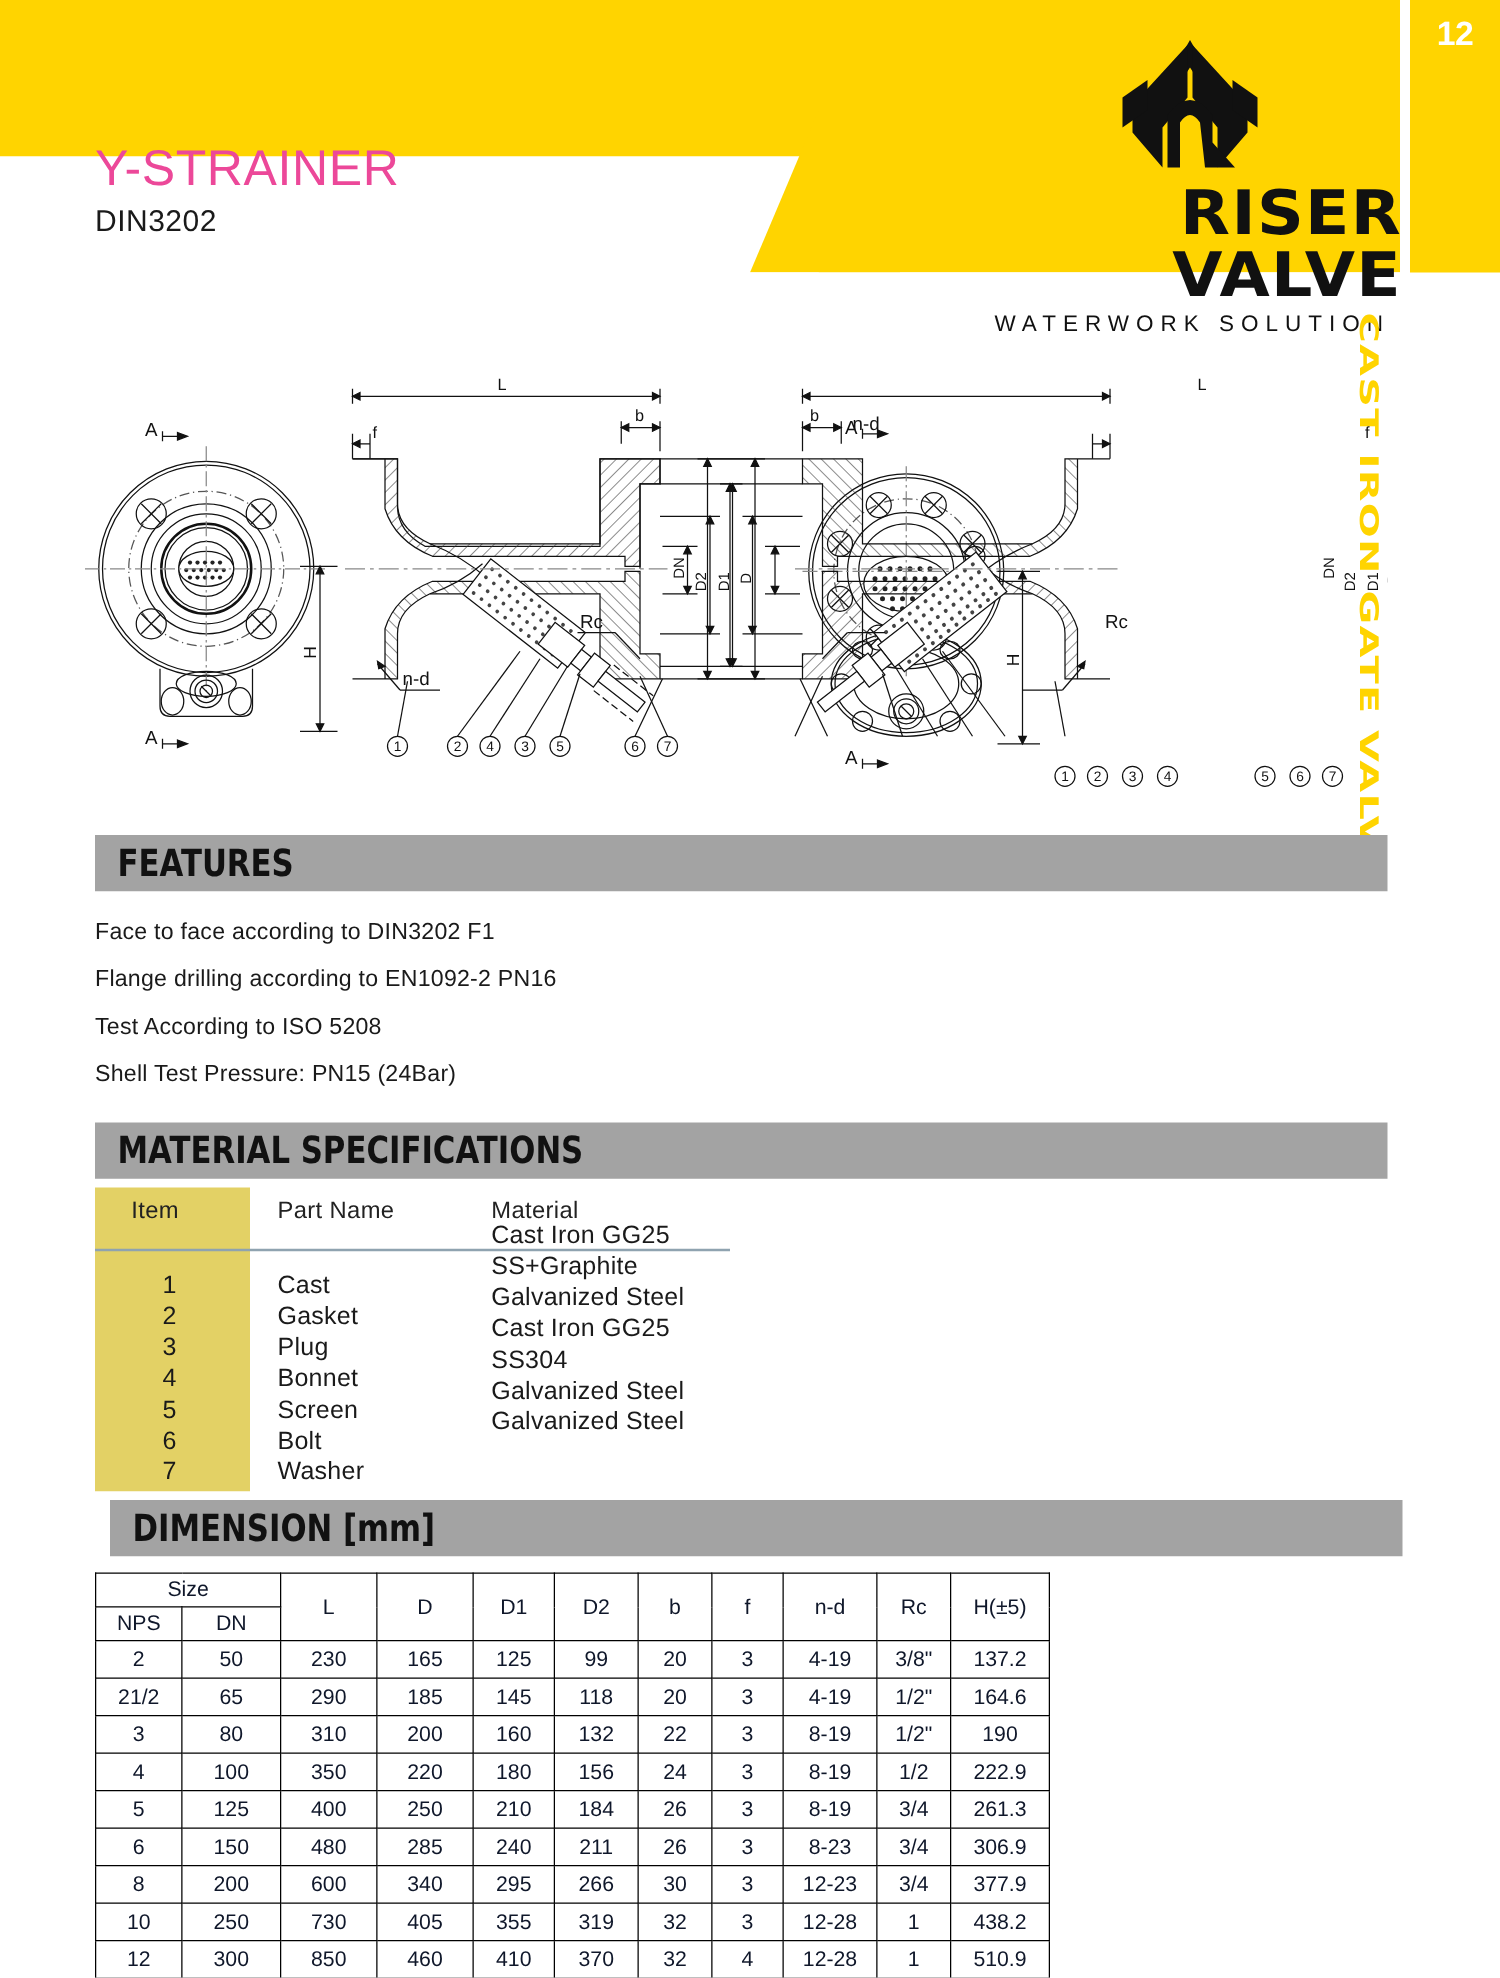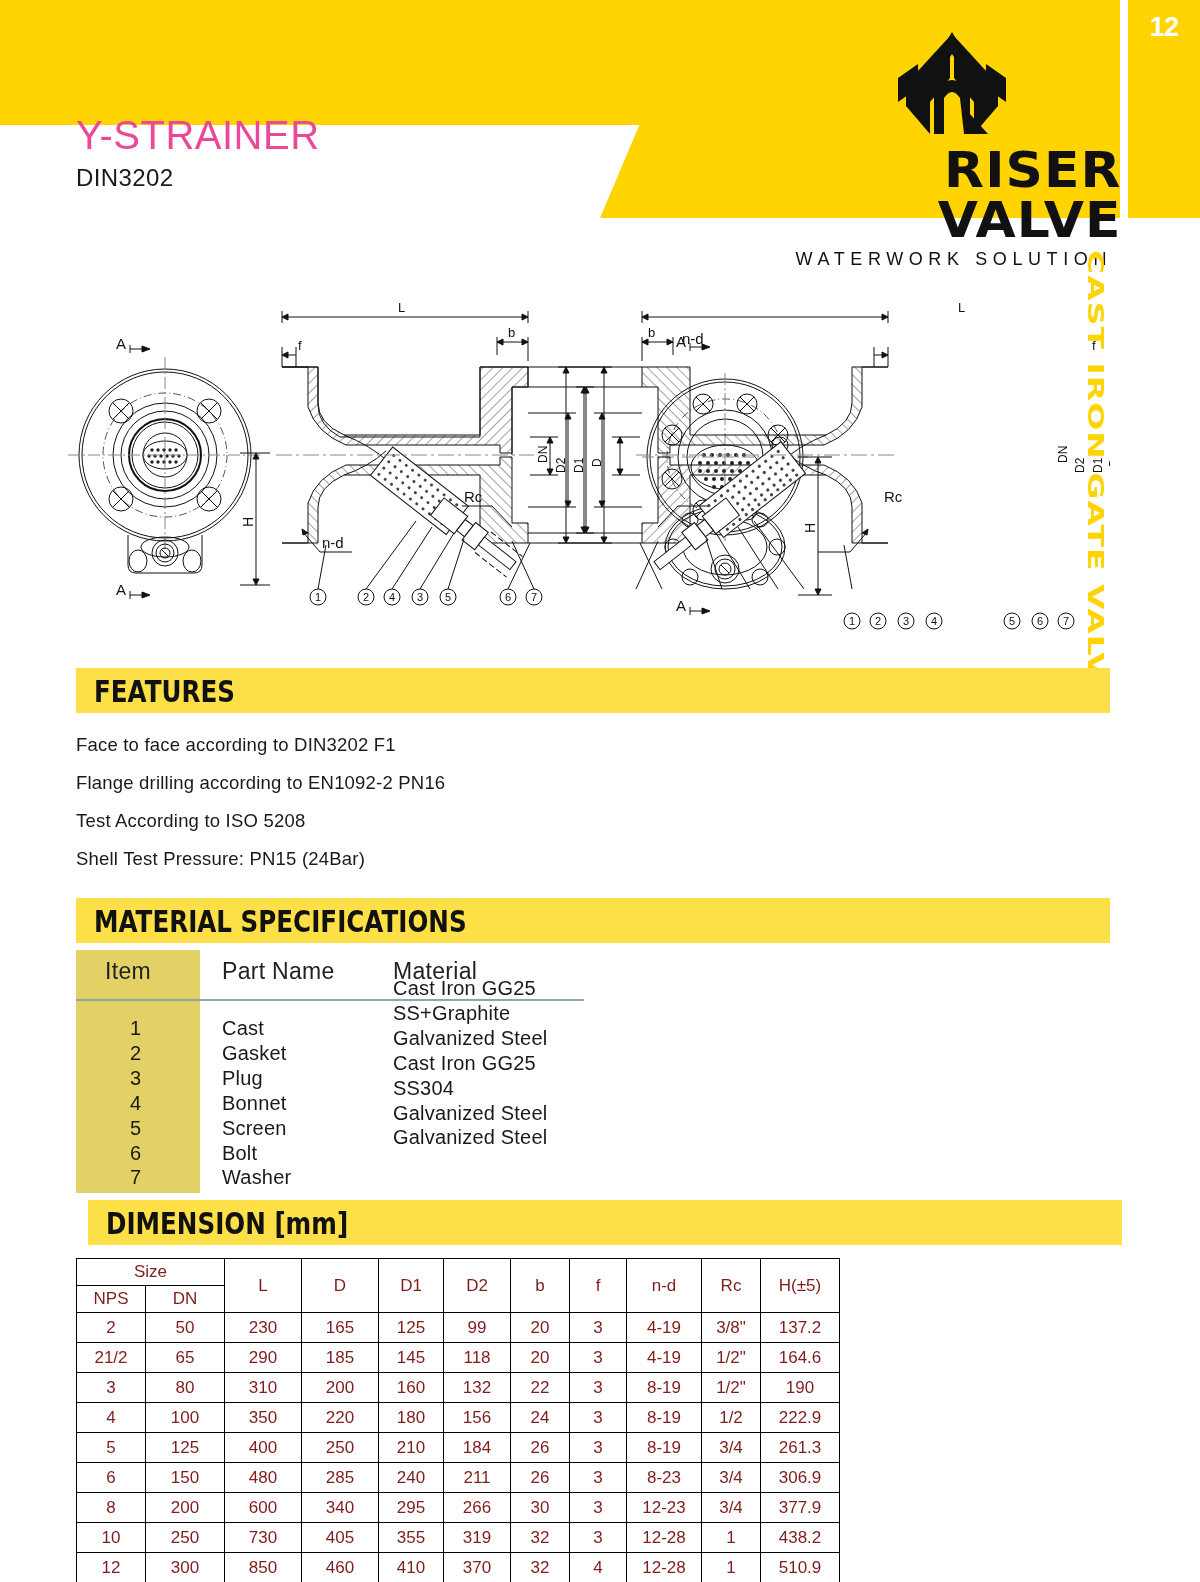--- a/index.html
+++ b/index.html
@@ -62,21 +62,21 @@
     font-family:"DejaVu Sans",sans-serif;
     font-size:33px;font-weight:bold;color:#FFD400;
     letter-spacing:1px;transform:rotate(90deg) scaleY(0.62);
     white-space:nowrap;
   }
   
   #drawings{position:absolute;left:60px;top:295px;width:1050px;height:355px;}
   #drawings svg{display:block;}
   
   .sect-bar{
-    position:absolute;background:#fde047;height:45px;
+    position:absolute;background:#a3a3a3;height:45px;
   }
   .sect-bar span{
     font-family:"DejaVu Sans",sans-serif;
     font-weight:bold;font-size:30px;color:#111;
     position:absolute;left:18px;top:50%;transform:translateY(-50%) scaleX(0.82);
     transform-origin:left center;letter-spacing:0px;white-space:nowrap;
   }
   
   #features-bar{left:76px;top:668px;width:1034px;}
   #features-list{position:absolute;left:76px;top:726px;width:700px;}
@@ -87,31 +87,31 @@
   #mat-bar{left:76px;top:898px;width:1034px;}
   #mat-itemcol{
     position:absolute;left:76px;top:950px;width:124px;height:243px;
     background:#E3D165;
   }
   #mat-divider{
     position:absolute;left:76px;top:999px;width:508px;height:2px;
     background:#8fa3b0;
   }
   .mat-head{
-    position:absolute;font-size:23px;color:#222;letter-spacing:0.3px;
+    position:absolute;font-size:19px;color:#222;letter-spacing:0.3px;
   }
   .mat-row{
     position:absolute;font-size:20px;color:#1a1a1a;letter-spacing:0.2px;
     line-height:24.9px;white-space:pre;
   }
   
   #dim-bar{left:76px;top:1200px;width:1034px;margin-left:12px;}
   #dim-table{
     position:absolute;left:76px;top:1258px;border-collapse:collapse;
-    font-size:17px;color:#7f1d1d;font-family:"Liberation Sans",sans-serif;padding-left:16px;
+    font-size:17px;color:#0f172a;font-family:"Liberation Sans",sans-serif;padding-left:16px;
   }
   #dim-table td,#dim-table th{
     border:1.3px solid #000;text-align:center;font-weight:normal;
     padding:0;height:29px;
   }
   #dim-table .hd{height:26px;}
   #dim-table thead td{font-size:17px;}
 </style>
 </head>
 <body>

